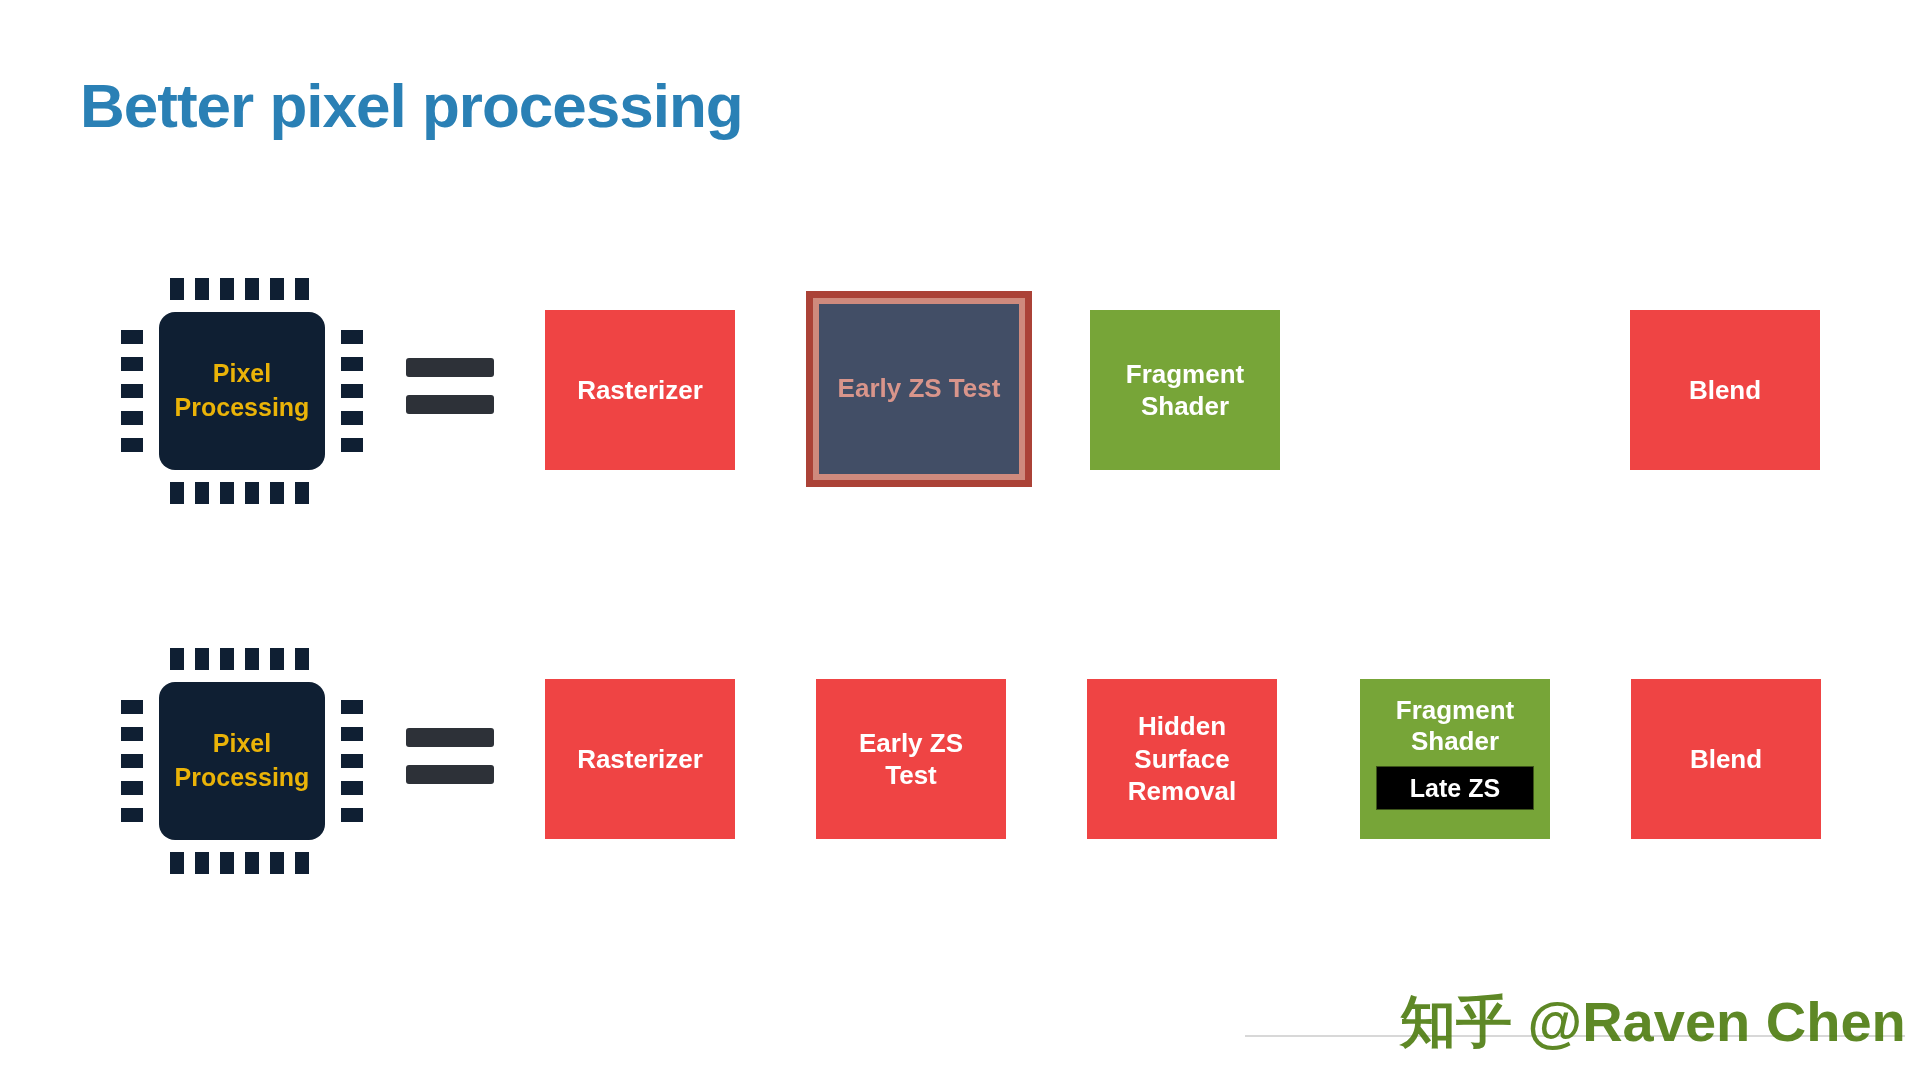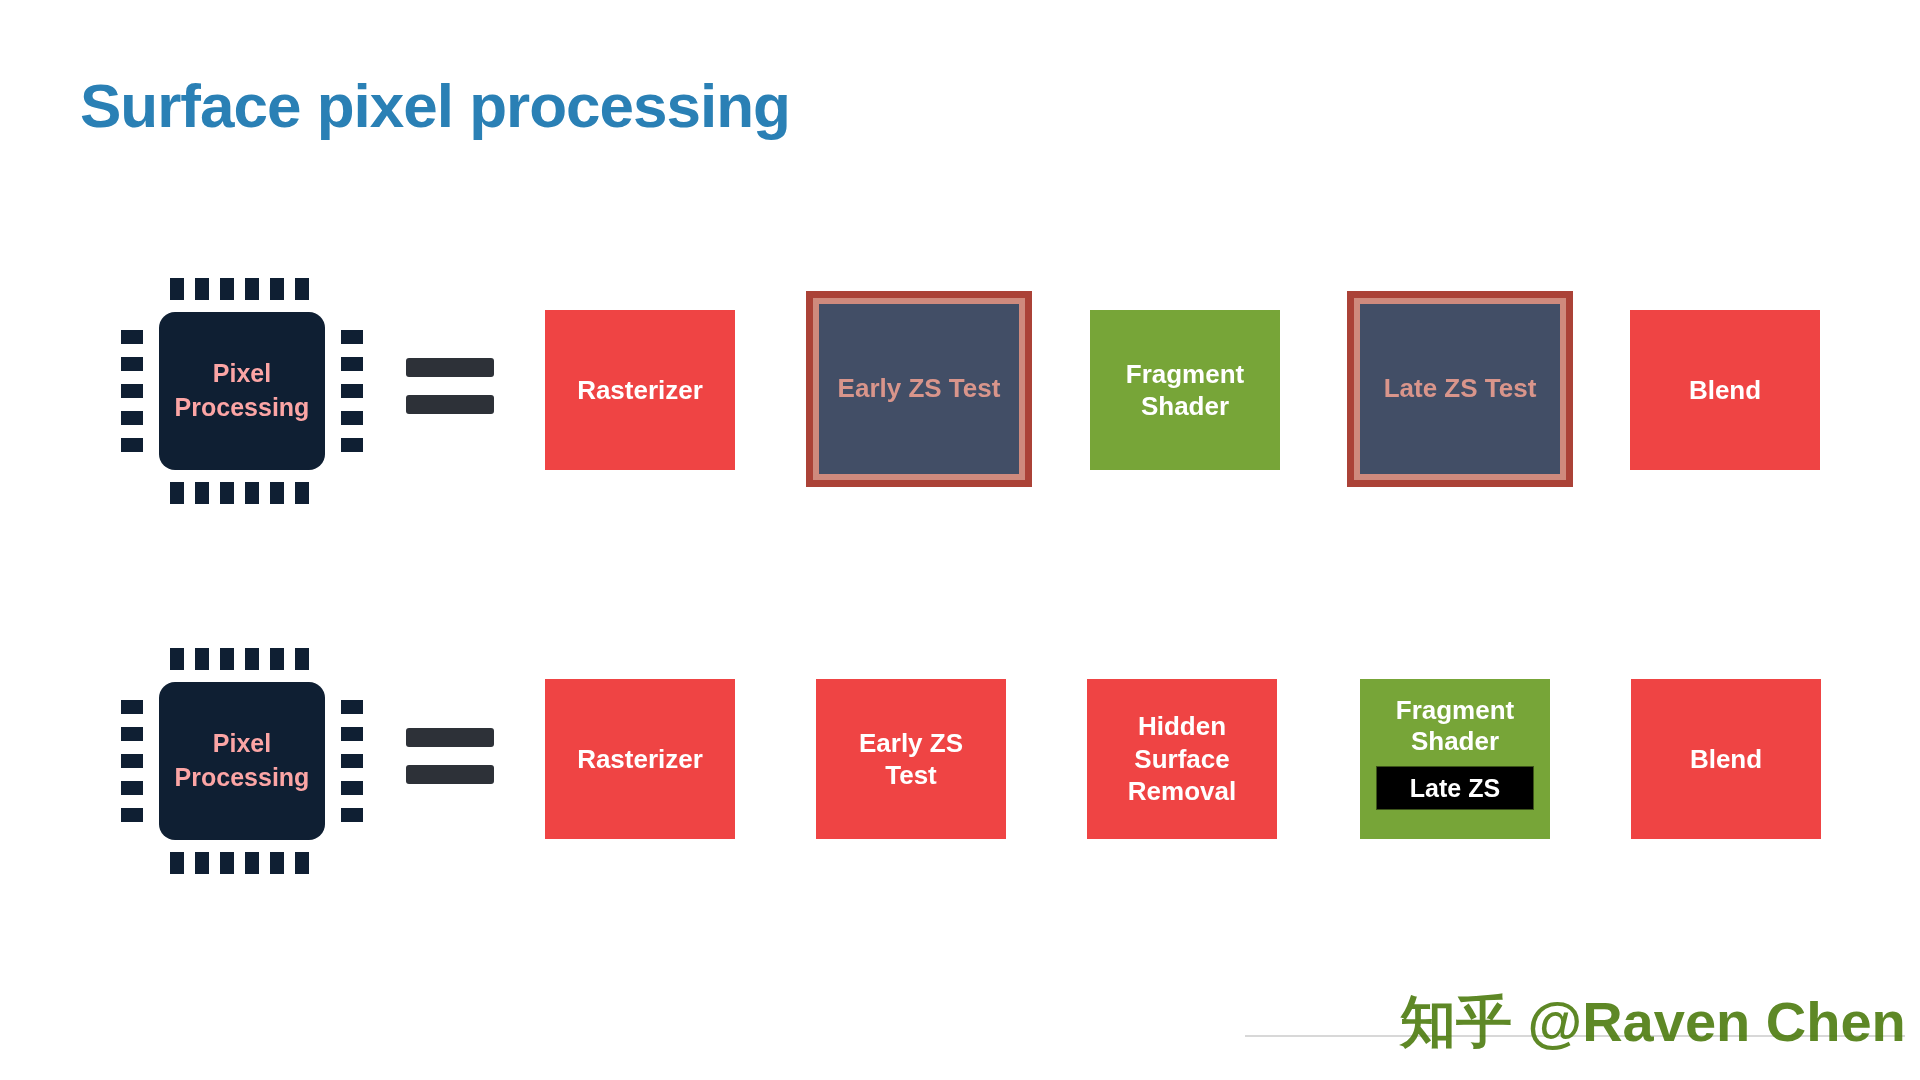--- a/index.html
+++ b/index.html
@@ -17,21 +17,21 @@
     font-size:62px; font-weight:bold; color:#2a80b5;
     letter-spacing:-1px;
   }
 
   
   .chip { position:absolute; width:242px; height:226px; }
   .chip .body {
     position:absolute; left:38px; top:34px; width:166px; height:158px;
     background:#0f1f33; border-radius:16px;
     display:flex; align-items:center; justify-content:center;
-    text-align:center; color:#fca5a5; font-weight:bold;
+    text-align:center; color:#eab308; font-weight:bold;
     font-size:25px; line-height:1.35; padding:0 14px;
   }
   .chip .pins-h {
     position:absolute; left:49px; width:144px; height:22px;
     background:repeating-linear-gradient(90deg, #0f1f33 0 14px, transparent 14px 25px);
   }
   .chip .pins-top { top:0; }
   .chip .pins-bottom { bottom:0; }
   .chip .pins-v {
     position:absolute; top:52px; height:122px; width:22px;
@@ -121,21 +121,21 @@
   .r2-ezs    { left:816px;  top:679px; }
   .r2-hsr    { left:1087px; top:679px; }
   .r2-frag   { left:1360px; top:679px; }
   .r2-blend  { left:1631px; top:679px; }
 </style>
 </head>
 <body>
 
 <div class="slide">
 
-  <h1 class="title">Surface pixel processing</h1>
+  <h1 class="title">Better pixel processing</h1>
 
   <div class="chip r1-chip">
     <div class="pins-h pins-top"></div>
     <div class="pins-h pins-bottom"></div>
     <div class="pins-v pins-left"></div>
     <div class="pins-v pins-right"></div>
     <div class="body">Pixel Processing</div>
   </div>
 
   <div class="equals r1-eq">
@@ -144,23 +144,20 @@
   </div>
 
   <div class="box blue r1-raster">Rasterizer</div>
 
   <div class="zsbox r1-ezs">
     <div class="inner">Early ZS Test</div>
   </div>
 
   <div class="box green r1-frag">Fragment Shader</div>
 
-  <div class="zsbox r1-lzs">
-    <div class="inner">Late ZS Test</div>
-  </div>
 
   <div class="box blue r1-blend">Blend</div>
 
   <div class="chip r2-chip">
     <div class="pins-h pins-top"></div>
     <div class="pins-h pins-bottom"></div>
     <div class="pins-v pins-left"></div>
     <div class="pins-v pins-right"></div>
     <div class="body">Pixel Processing</div>
   </div>

